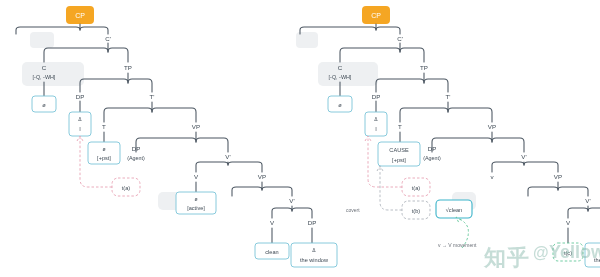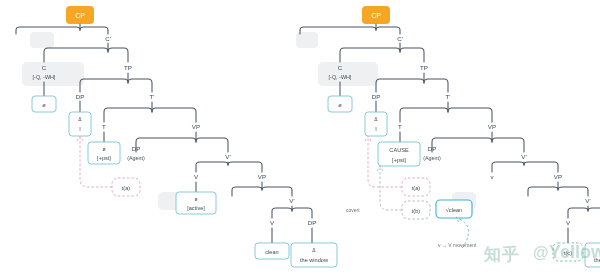--- a/index.html
+++ b/index.html
@@ -20,21 +20,21 @@
   .cptext{font-size:7px;fill:#ffffff;font-family:"Liberation Sans",sans-serif;}
   .boxtext{font-size:5.6px;fill:#3f4a55;font-family:"Liberation Sans",sans-serif;}
   .boxtext.tiny{font-size:5px;}
   .arrowpink{fill:none;stroke:#e8a3b4;stroke-width:0.9;stroke-dasharray:2.5 2;}
   .arrowgrey{fill:none;stroke:#b0b6bd;stroke-width:0.9;stroke-dasharray:2.5 2;}
   .arrowgreen{fill:none;stroke:#63c79a;stroke-width:0.9;stroke-dasharray:2.5 2;}
   .annot{font-size:5px;fill:#6b7078;font-family:"Liberation Sans",sans-serif;}
   .shadowblob{fill:#eef0f2;}
   .wm{position:absolute;font-family:"Liberation Sans",sans-serif;
       color:rgba(120,175,160,0.42);font-weight:bold;pointer-events:none;}
-  #wm-zhihu{left:484px;top:243px;font-size:17px;letter-spacing:1px;}
+  #wm-zhihu{left:484px;top:243px;font-size:22px;letter-spacing:1px;}
   #wm-at{left:533px;top:244px;font-size:16px;}
   #wm-name{left:549px;top:242px;font-size:18px;letter-spacing:0px;}
 </style>
 </head>
 <body>
 
 <div id="stage">
 
 <svg viewBox="0 0 600 277" xmlns="http://www.w3.org/2000/svg">
 

